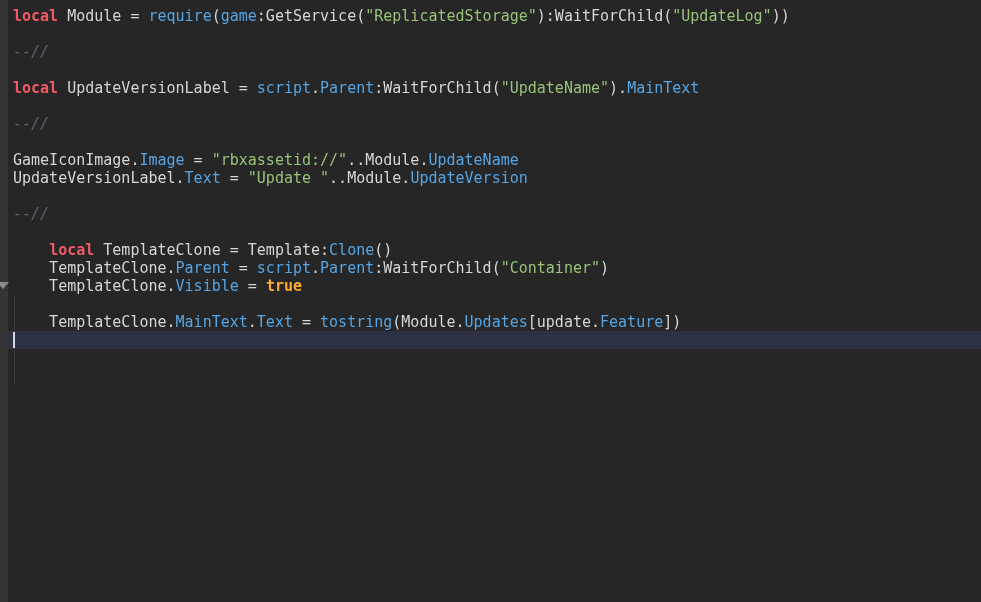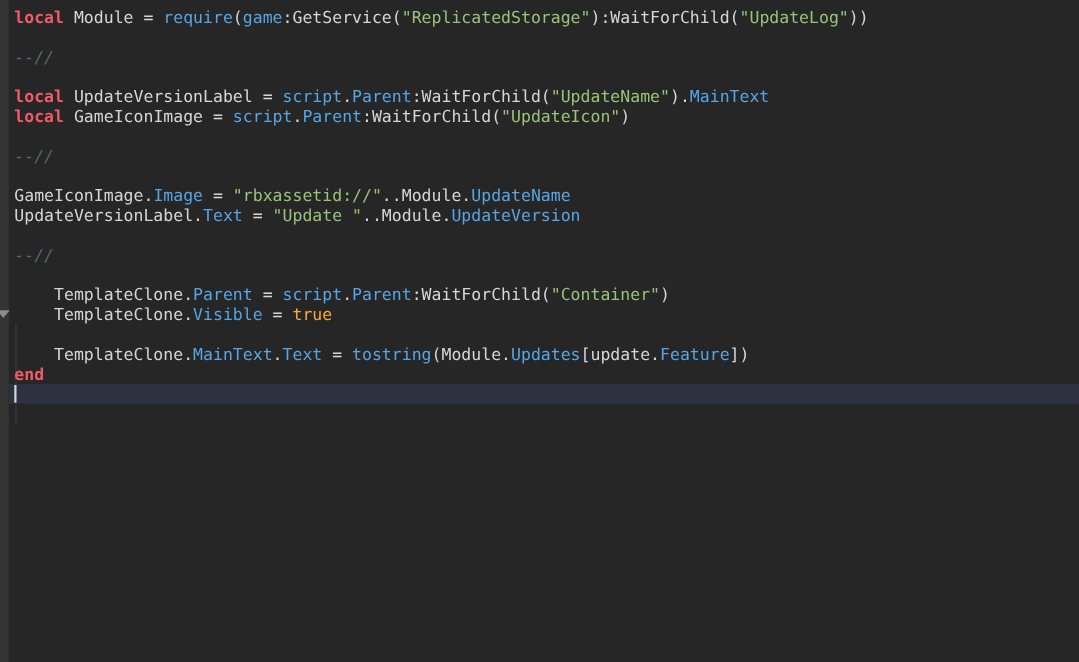--- a/index.html
+++ b/index.html
@@ -65,44 +65,43 @@
     position: absolute;
     left: 13px; top: 1px;
     width: 2px; height: 16px;
     background: var(--c-cursor, #d8d8d8);
   }
   .tok-kw   { color: var(--c-keyword, #f25a68); font-weight: bold; }
   .tok-id   { color: var(--c-text, #d6d6d6); }
   .tok-bi   { color: var(--c-builtin, #56a5e4); }
   .tok-str  { color: var(--c-string, #98c379); }
   .tok-cm   { color: var(--c-comment, #5c6370); font-style: italic; }
-  .tok-bool { color: var(--c-boolean, #ffaa33); font-weight: normal; }
+  .tok-bool { color: var(--c-boolean, #ffaa33); font-weight: bold; }
 </style>
 </head>
 <body>
 
 <div class="editor">
   <div class="fold-gutter"></div>
   <div class="fold-arrow" style="top: 282px;"></div>
   <div class="indent-guide" style="top: 295px; height: 90px;"></div>
   <div class="code-lines">
       <div class="code-line"><span class="tok-kw">local</span><span class="tok-id"> Module = </span><span class="tok-bi">require</span><span class="tok-id">(</span><span class="tok-bi">game</span><span class="tok-id">:GetService(</span><span class="tok-str">"ReplicatedStorage"</span><span class="tok-id">):WaitForChild(</span><span class="tok-str">"UpdateLog"</span><span class="tok-id">))</span></div>
       <div class="code-line"></div>
       <div class="code-line"><span class="tok-cm">--//</span></div>
       <div class="code-line"></div>
       <div class="code-line"><span class="tok-kw">local</span><span class="tok-id"> UpdateVersionLabel = </span><span class="tok-bi">script</span><span class="tok-id">.</span><span class="tok-bi">Parent</span><span class="tok-id">:WaitForChild(</span><span class="tok-str">"UpdateName"</span><span class="tok-id">).</span><span class="tok-bi">MainText</span></div>
-      <div class="code-line"><span class="tok-kw">local</span><span class="tok-id"> GameIconImage = </span><span class="tok-bi">script</span><span class="tok-id">.</span><span class="tok-bi">Parent</span><span class="tok-id">:WaitForChild(</span><span class="tok-str">"UpdateIcon"</span><span class="tok-id">)</span></div>
       <div class="code-line"></div>
       <div class="code-line"><span class="tok-cm">--//</span></div>
       <div class="code-line"></div>
       <div class="code-line"><span class="tok-id">GameIconImage.</span><span class="tok-bi">Image</span><span class="tok-id"> = </span><span class="tok-str">"rbxassetid://"</span><span class="tok-id">..Module.</span><span class="tok-bi">UpdateName</span></div>
       <div class="code-line"><span class="tok-id">UpdateVersionLabel.</span><span class="tok-bi">Text</span><span class="tok-id"> = </span><span class="tok-str">"Update "</span><span class="tok-id">..Module.</span><span class="tok-bi">UpdateVersion</span></div>
       <div class="code-line"></div>
       <div class="code-line"><span class="tok-cm">--//</span></div>
       <div class="code-line"></div>
+      <div class="code-line"><span class="tok-id">    </span><span class="tok-kw">local</span><span class="tok-id"> TemplateClone = Template:</span><span class="tok-bi">Clone</span><span class="tok-id">()</span></div>
       <div class="code-line"><span class="tok-id">    TemplateClone.</span><span class="tok-bi">Parent</span><span class="tok-id"> = </span><span class="tok-bi">script</span><span class="tok-id">.</span><span class="tok-bi">Parent</span><span class="tok-id">:WaitForChild(</span><span class="tok-str">"Container"</span><span class="tok-id">)</span></div>
       <div class="code-line"><span class="tok-id">    TemplateClone.</span><span class="tok-bi">Visible</span><span class="tok-id"> = </span><span class="tok-bool">true</span></div>
       <div class="code-line"></div>
       <div class="code-line"><span class="tok-id">    TemplateClone.</span><span class="tok-bi">MainText</span><span class="tok-id">.</span><span class="tok-bi">Text</span><span class="tok-id"> = </span><span class="tok-bi">tostring</span><span class="tok-id">(Module.</span><span class="tok-bi">Updates</span><span class="tok-id">[update.</span><span class="tok-bi">Feature</span><span class="tok-id">])</span></div>
-      <div class="code-line"><span class="tok-kw">end</span></div>
       <div class="code-line current"><span class="cursor-caret"></span></div>
     </div>
 </div>
 
 </body></html>

